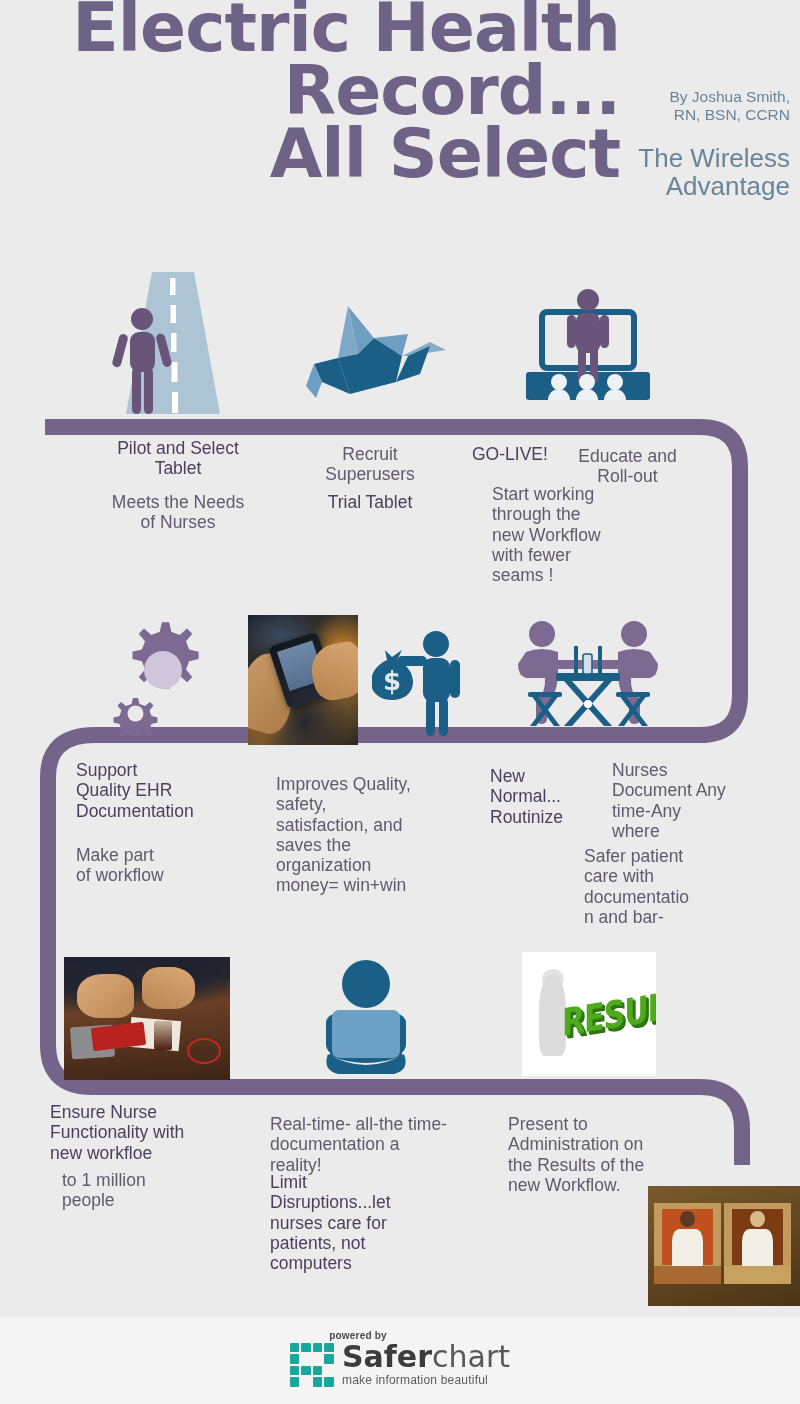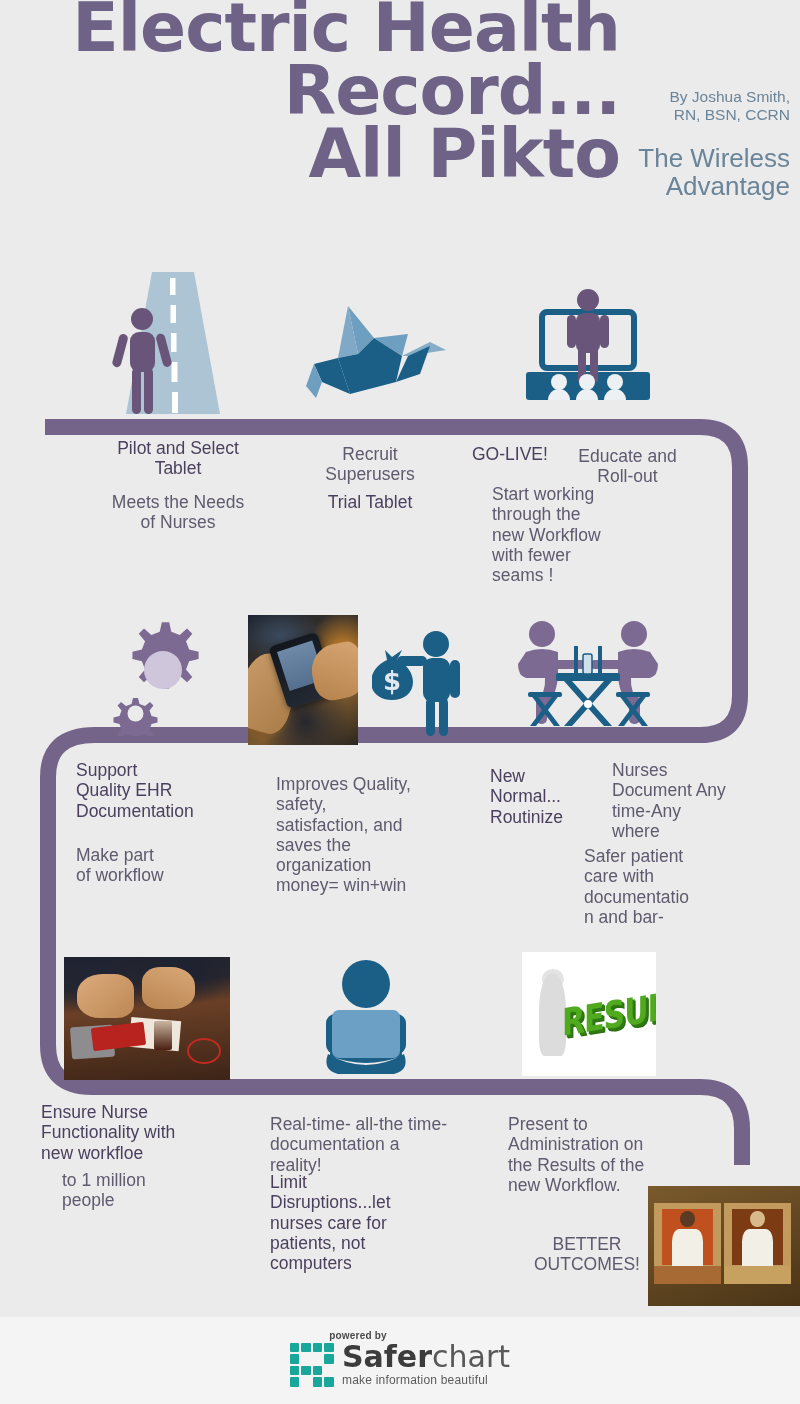--- a/index.html
+++ b/index.html
@@ -130,21 +130,21 @@
   .ptag{font-size:12px;color:#5b5b5b;margin-top:1px;letter-spacing:.2px;}
 </style>
 </head>
 <body>
 
 <div class="stage">
 
   <div class="abs title">
     <div>Electric Health</div>
     <div>Record...</div>
-    <div>All Pikto</div>
+    <div>All Select</div>
   </div>
 
   <div class="abs byline">
     <div>By Joshua Smith,</div>
     <div>RN, BSN, CCRN</div>
   </div>
 
   <div class="abs wireless">
     <div>The Wireless</div>
     <div>Advantage</div>
@@ -327,41 +327,39 @@
     <path d="M18 96 q38 22 76 0 q6 16 -10 20 l-56 0 q-16 -4 -10 -20z" fill="#1b5f87"></path>
     <rect x="22" y="52" width="68" height="48" rx="7" fill="#6ca0c4"></rect>
   </svg>
 
   <div class="photo ph-results" style="left:522px;top:952px;width:134px;height:124px;">
     <div class="head"></div>
     <div class="walker"></div>
     <div class="rtxt">RESULTS</div>
   </div>
 
-  <div class="abs bold" style="left:41px;top:1102px;width:200px;white-space:pre-line;">Ensure Nurse
+  <div class="abs bold" style="left:50px;top:1102px;width:200px;white-space:pre-line;">Ensure Nurse
 Functionality with
 new workfloe</div>
   <div class="abs tx" style="left:62px;top:1170px;width:180px;white-space:pre-line;">to 1 million
 people</div>
 
   <div class="abs tx" style="left:270px;top:1114px;width:200px;white-space:pre-line;">Real-time- all-the time-
 documentation a
 reality!</div>
   <div class="abs bold" style="left:270px;top:1172px;width:180px;white-space:pre-line;">Limit
 Disruptions...let
 nurses care for
 patients, not
 computers</div>
 
   <div class="abs tx" style="left:508px;top:1114px;width:160px;white-space:pre-line;">Present to
 Administration on
 the Results of the
 new Workflow.</div>
-  <div class="abs tx ctr" style="left:512px;top:1234px;width:150px;white-space:pre-line;">BETTER
-OUTCOMES!</div>
 
   <div class="photo ph-docs" style="left:648px;top:1186px;width:152px;height:120px;">
     <div class="bg"></div>
     <div class="lap lapL">
       <div class="scr scrL"></div>
       <div class="doc"></div>
       <div class="fhead" style="background:#5a3a22;"></div>
       <div class="kb"></div>
     </div>
     <div class="lap lapR">

